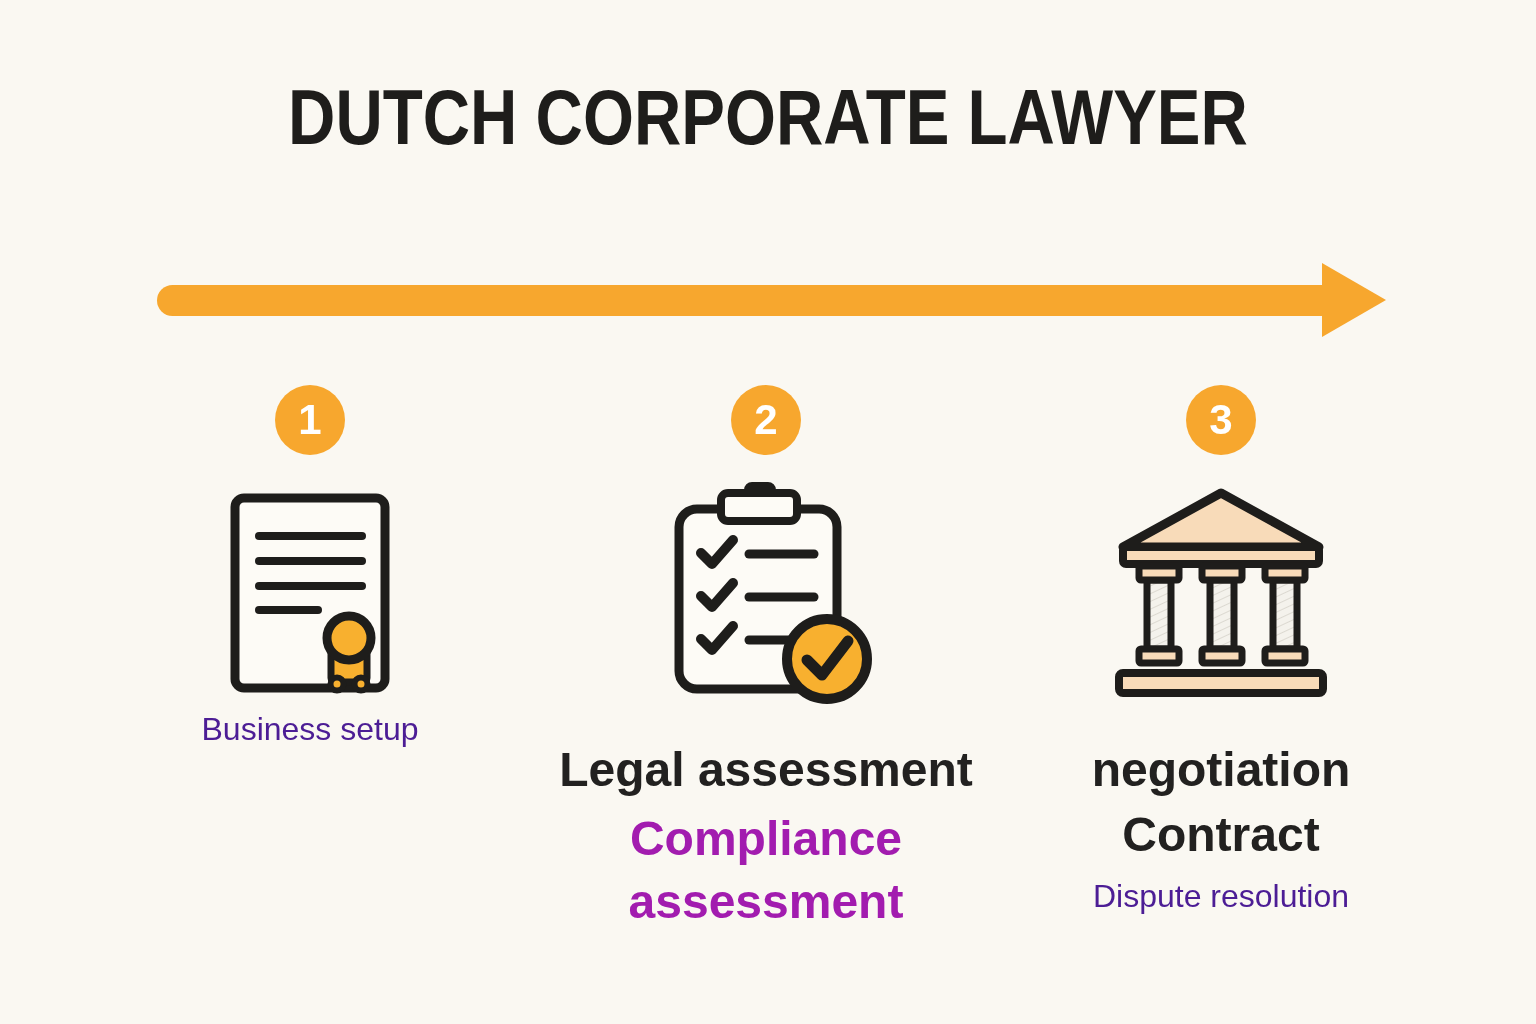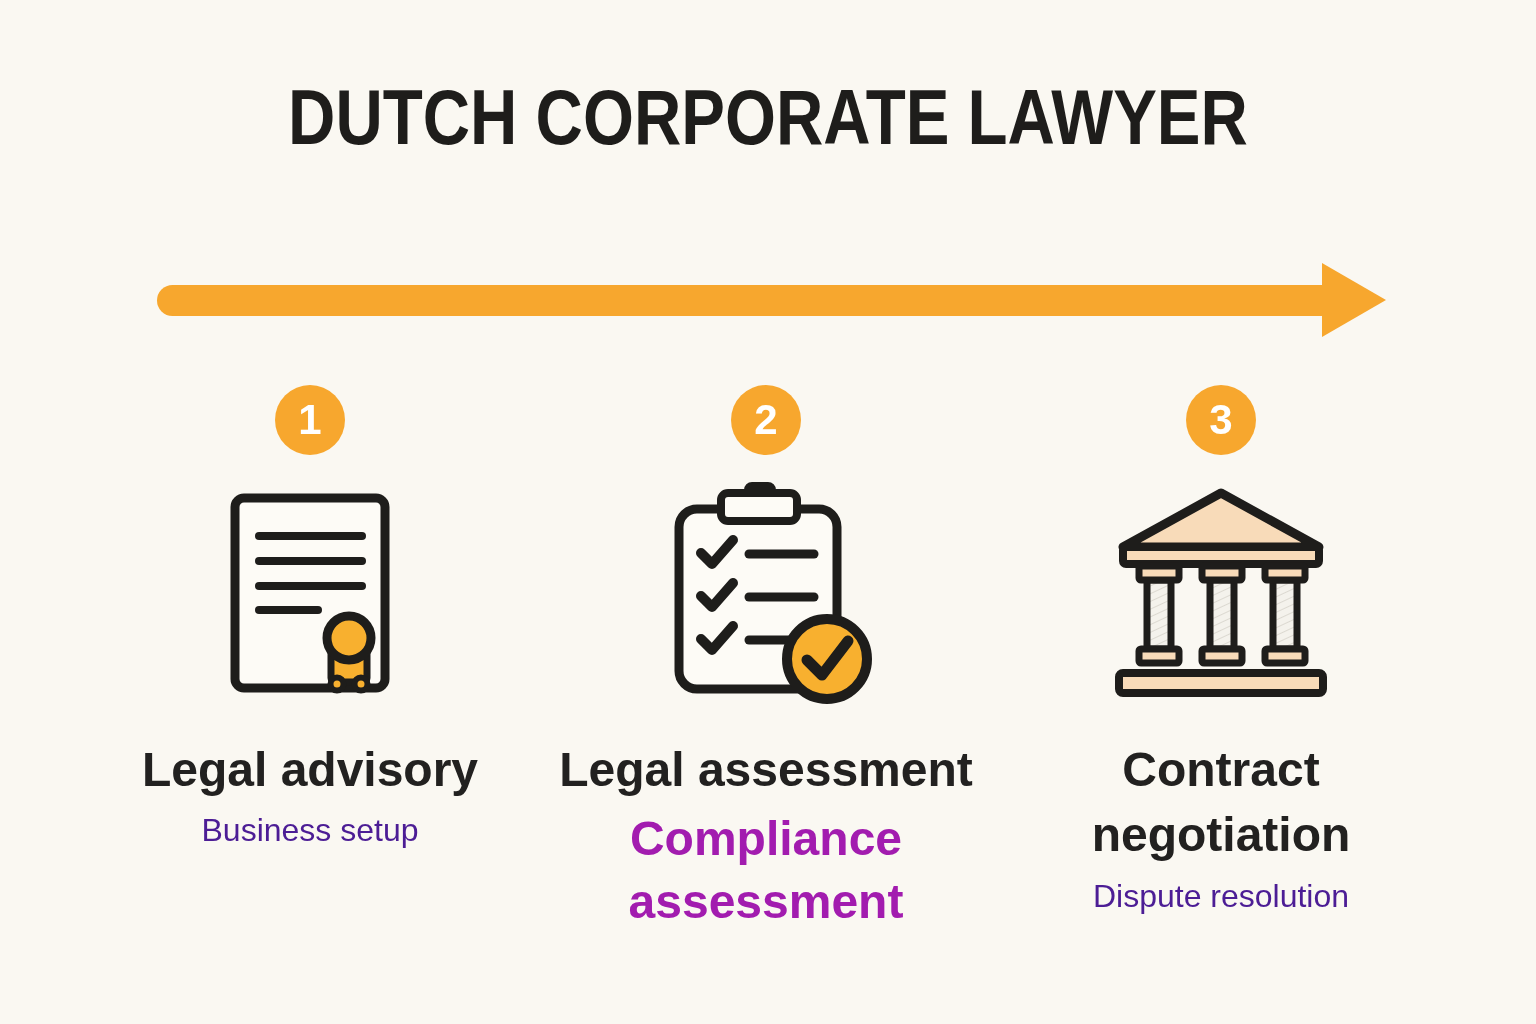--- a/index.html
+++ b/index.html
@@ -76,23 +76,20 @@
         <line x1="30" y1="44" x2="133" y2="44" stroke-width="8" stroke-linecap="round" class="sd"></line>
         <line x1="30" y1="69" x2="133" y2="69" stroke-width="8" stroke-linecap="round" class="sd"></line>
         <line x1="30" y1="94" x2="133" y2="94" stroke-width="8" stroke-linecap="round" class="sd"></line>
         <line x1="30" y1="118" x2="89" y2="118" stroke-width="8" stroke-linecap="round" class="sd"></line>
         <rect x="102" y="152" width="36" height="38" rx="4" stroke-width="7" class="fa sd"></rect>
         <circle cx="108" cy="192" r="6.5" stroke-width="6" class="fa sd"></circle>
         <circle cx="132" cy="192" r="6.5" stroke-width="6" class="fa sd"></circle>
         <circle cx="120" cy="146" r="22" stroke-width="9" class="fa sd"></circle>
       </svg>
     </div>
-    <div class="step-title">
-      <div>Legal advisory</div>
-    </div>
     <div class="step-subtitle">
       <div>Business setup</div>
     </div>
   </div>
 
   <div class="step" id="step-2">
     <div class="step-number">
       <span>2</span>
     </div>
     <div class="step-icon offset">
@@ -139,21 +136,21 @@
         <rect x="26" y="79" width="40" height="14" rx="2" stroke-width="7" class="fp sd"></rect>
         <rect x="89" y="79" width="40" height="14" rx="2" stroke-width="7" class="fp sd"></rect>
         <rect x="152" y="79" width="40" height="14" rx="2" stroke-width="7" class="fp sd"></rect>
         <rect x="26" y="162" width="40" height="14" rx="2" stroke-width="7" class="fp sd"></rect>
         <rect x="89" y="162" width="40" height="14" rx="2" stroke-width="7" class="fp sd"></rect>
         <rect x="152" y="162" width="40" height="14" rx="2" stroke-width="7" class="fp sd"></rect>
         <rect x="6" y="186" width="204" height="20" rx="4" stroke-width="8" class="fp sd"></rect>
       </svg>
     </div>
     <div class="step-title">
+      <div>negotiation</div>
       <div>Contract</div>
-      <div>negotiation</div>
     </div>
     <div class="step-subtitle">
       <div>Dispute resolution</div>
     </div>
   </div>
 
 </div>
 
 </body></html>

